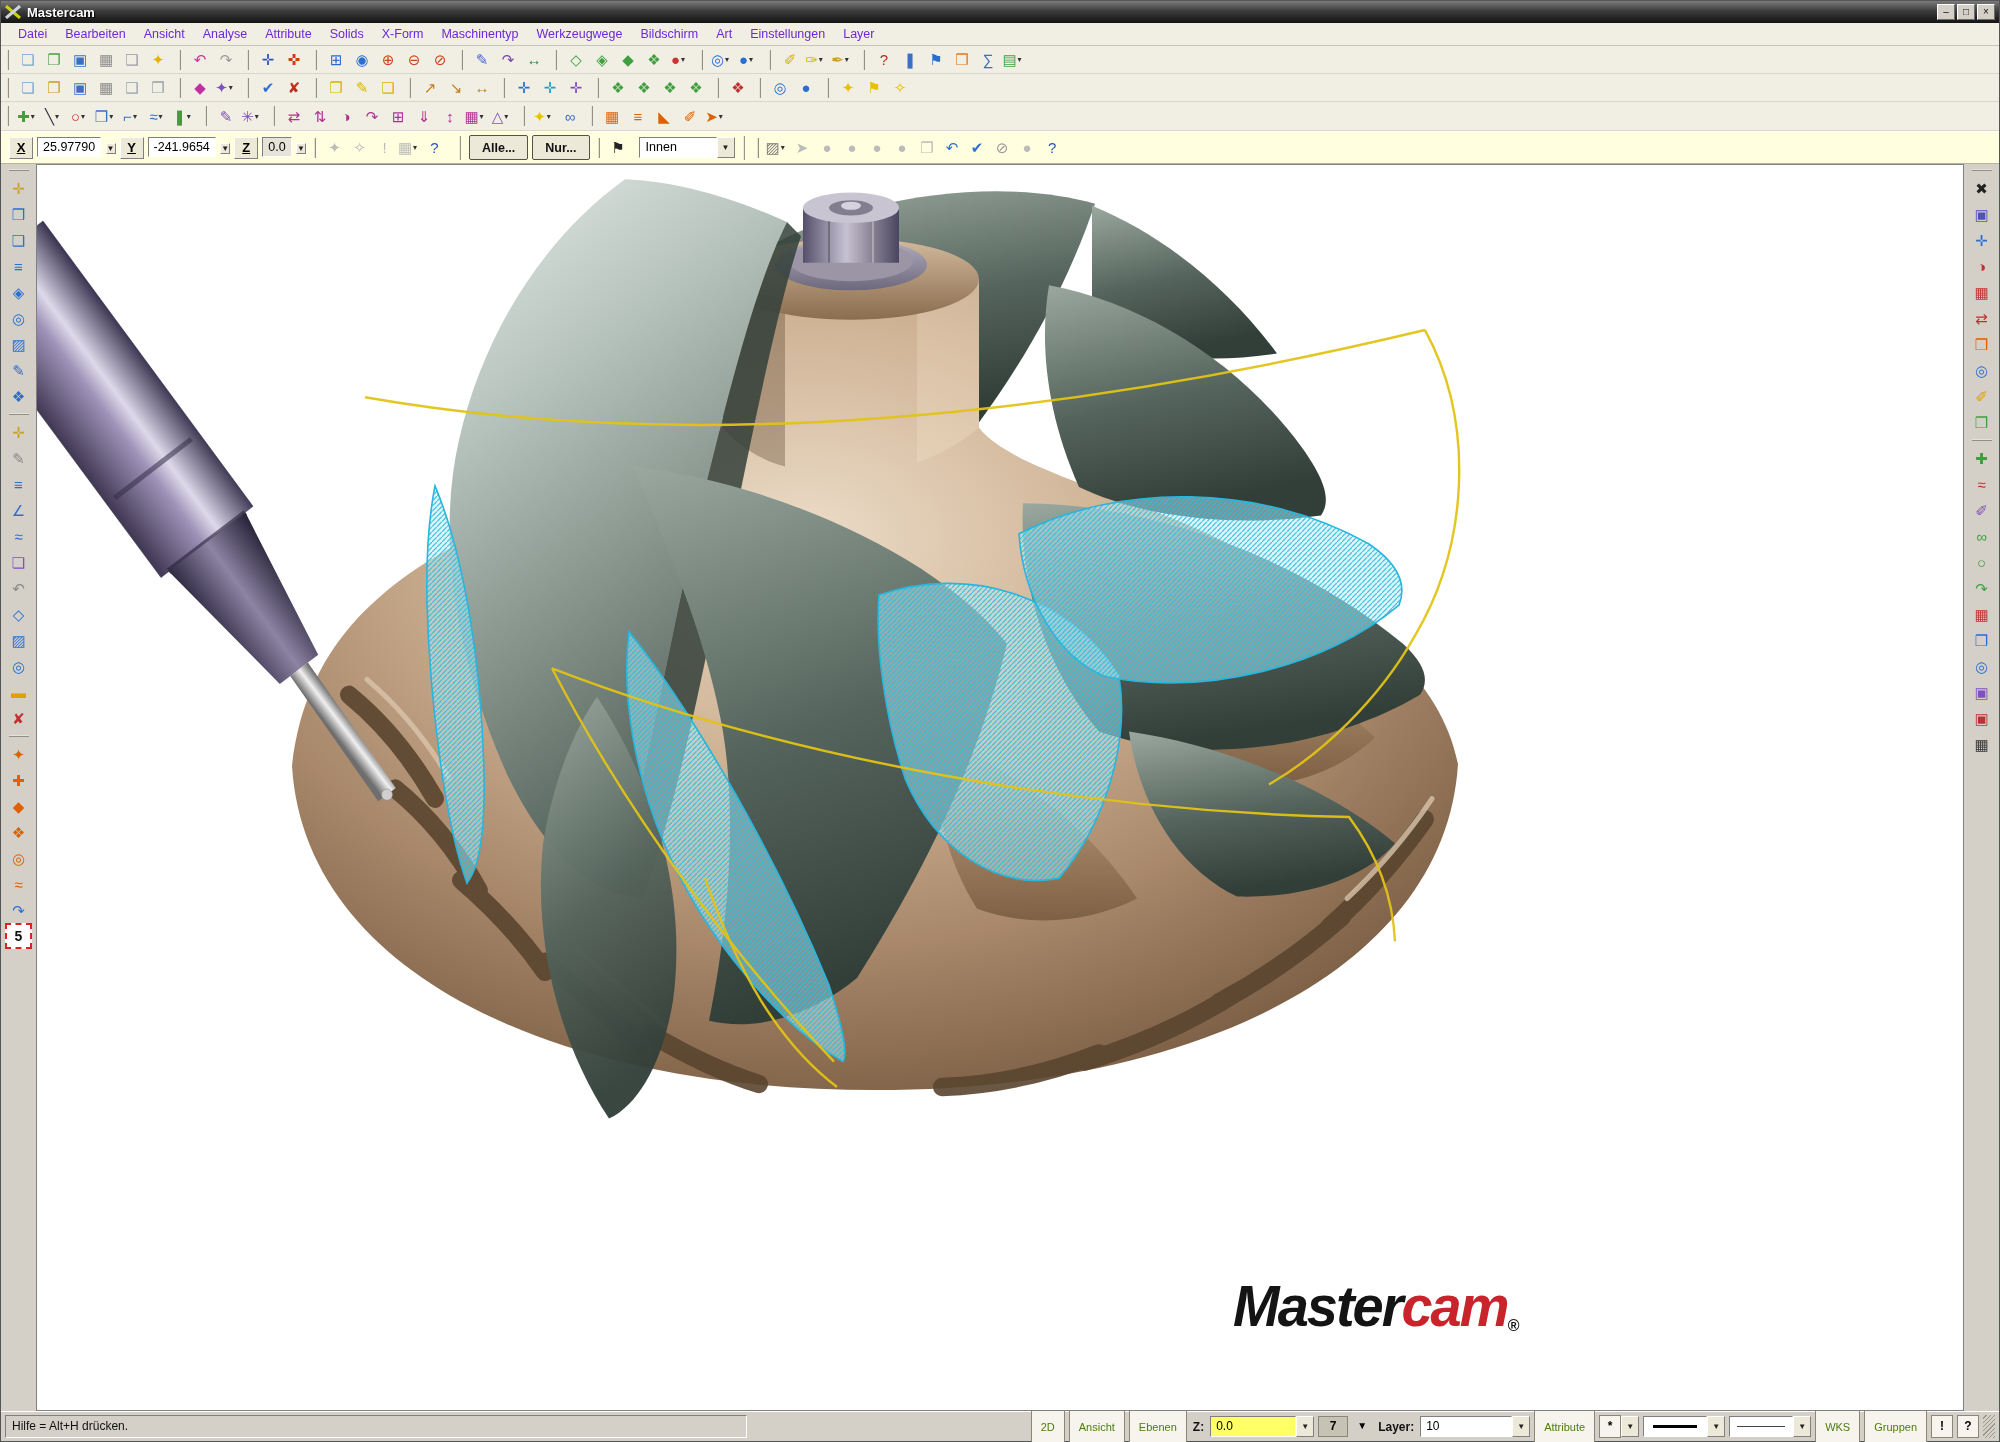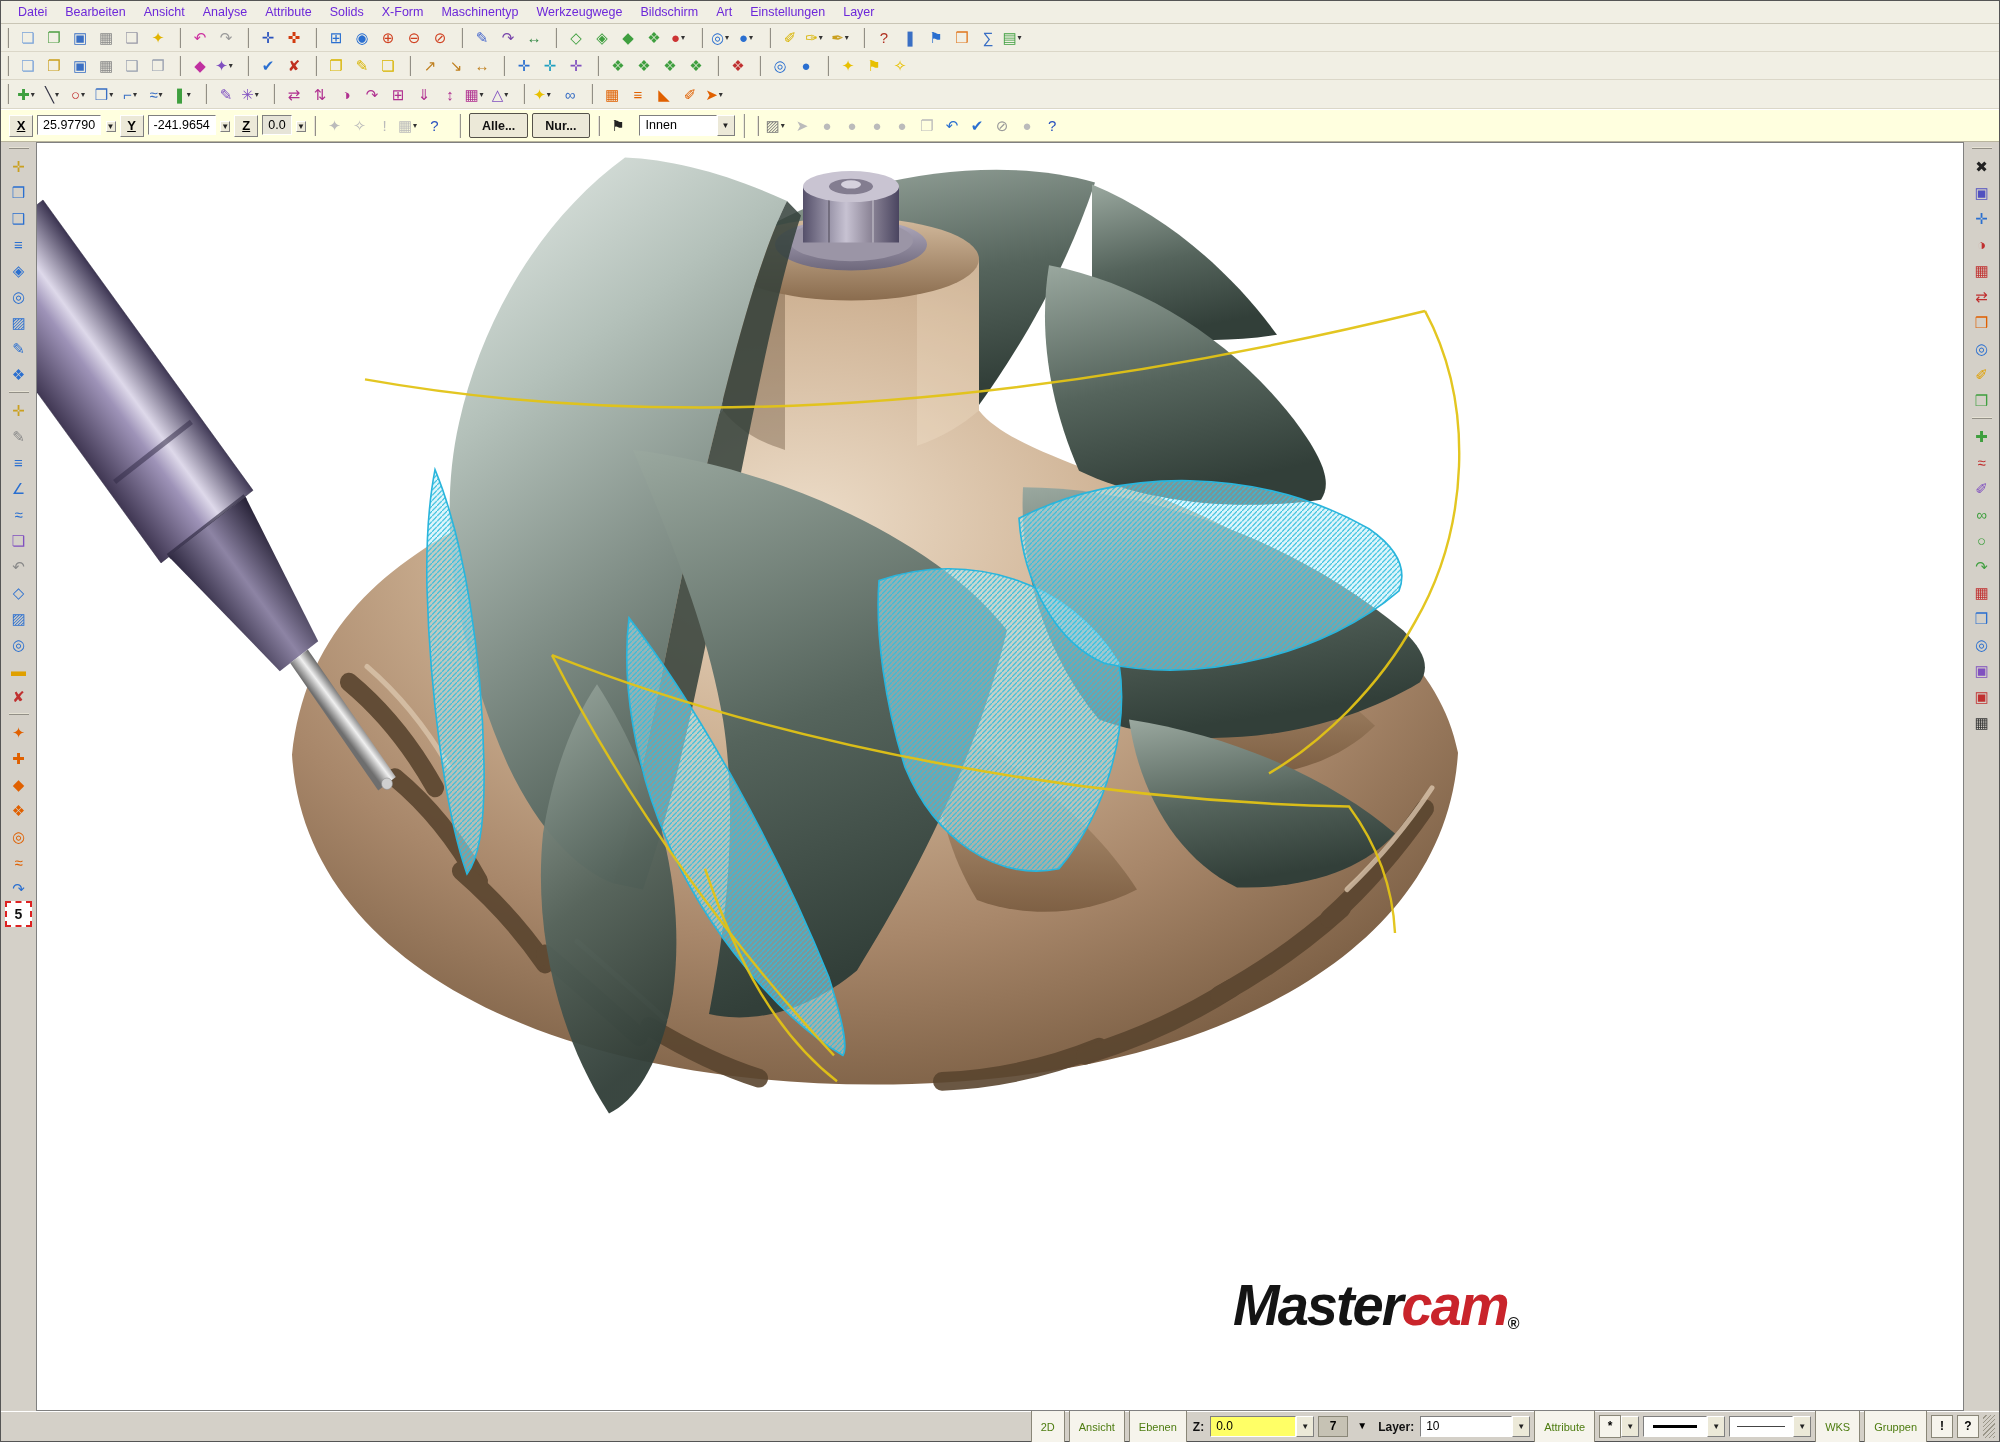--- a/index.html
+++ b/index.html
@@ -70,20 +70,32 @@
   .line-thick { width:44px; border-top:3px solid #000; }
   .line-thin { width:48px; border-top:1px solid #444; }
   .sb-mini { width:22px; height:23px; background:#f6f4ec; border:1px solid #8a8778; text-align:center; font-size:12px; line-height:21px; font-weight:bold; }
   .grip { width:12px; height:23px; background:repeating-linear-gradient(135deg,#d4d0c8,#d4d0c8 2px,#9a9688 2px,#9a9688 3px); }
 </style>
 </head>
 <body>
 
 <div class="app">
 
+  <div class="titlebar">
+    <svg class="x-logo" viewBox="0 0 16 14">
+      <path d="M1,1 L15,13" stroke="#c9d400" stroke-width="3" fill="none"></path>
+      <path d="M15,1 L1,13" stroke="#cfd3dd" stroke-width="3" fill="none"></path>
+    </svg>
+    <span class="title-text">Mastercam</span>
+    <span class="win-buttons">
+      <span class="win-btn">–</span>
+      <span class="win-btn">□</span>
+      <span class="win-btn">×</span>
+    </span>
+  </div>
 
   <div class="menubar">
       <span class="menu-item">Datei</span>
       <span class="menu-item">Bearbeiten</span>
       <span class="menu-item">Ansicht</span>
       <span class="menu-item">Analyse</span>
       <span class="menu-item">Attribute</span>
       <span class="menu-item">Solids</span>
       <span class="menu-item">X-Form</span>
       <span class="menu-item">Maschinentyp</span>
@@ -857,20 +869,21 @@
             <span class="tb-ico" style="color: rgb(192, 48, 48);">▣</span>
           </span>
           <span class="tb-btn">
             <span class="tb-ico" style="color: rgb(51, 51, 51);">▦</span>
           </span>
         </div>
       </div>
   </div>
 
   <div class="statusbar">
+    <div class="sb-help">Hilfe = Alt+H drücken.</div>
     <div class="sb-spacer"></div>
     <button class="sb-btn">2D</button>
     <button class="sb-btn">Ansicht</button>
     <button class="sb-btn">Ebenen</button>
     <span class="sb-label">Z:</span>
     <span class="sb-field">
       <span class="sb-input yellow">0.0</span>
       <span class="combo-btn">▼</span>
     </span>
     <span class="sb-viewnum">7</span>

